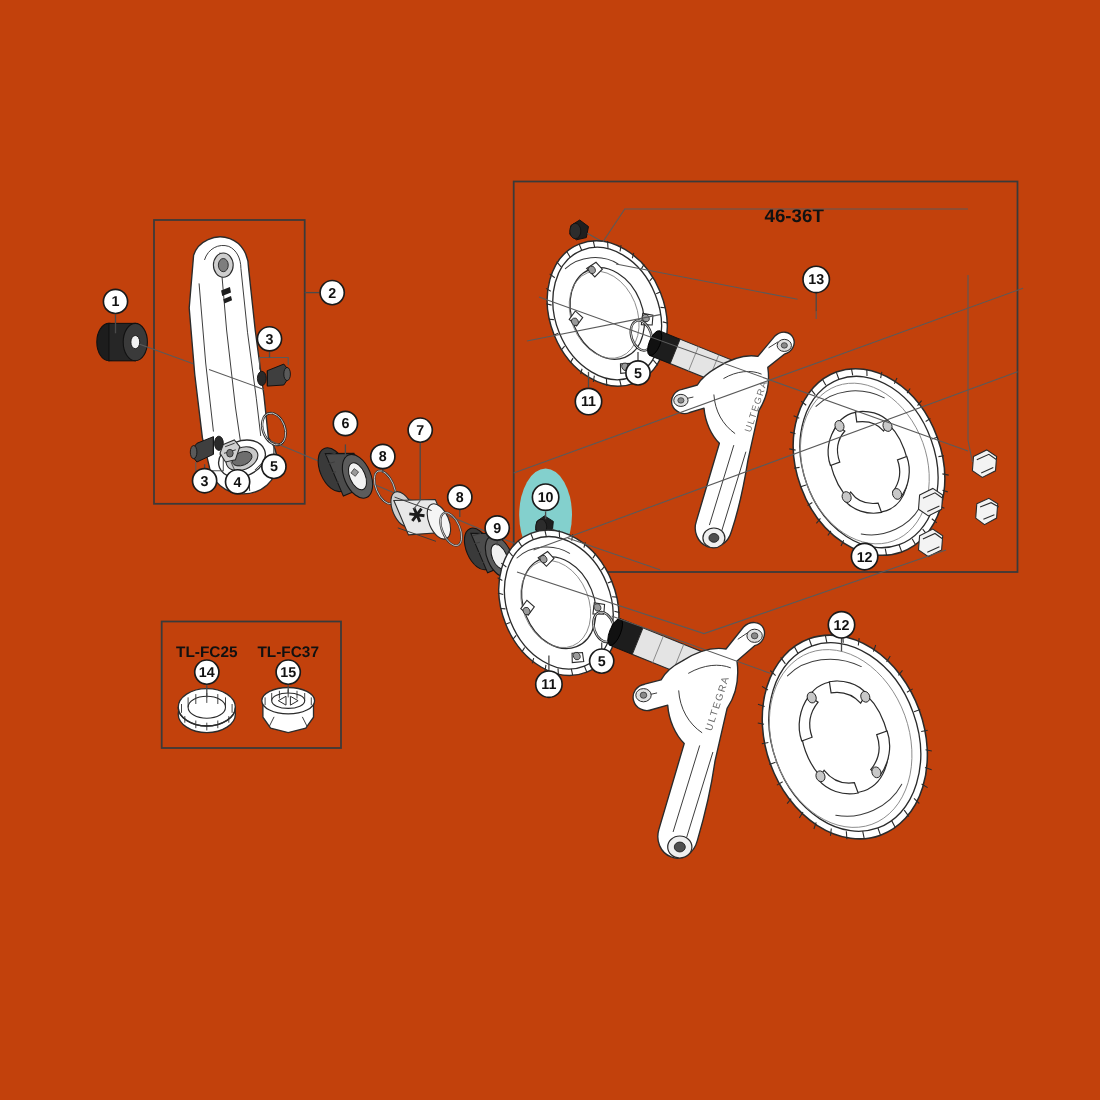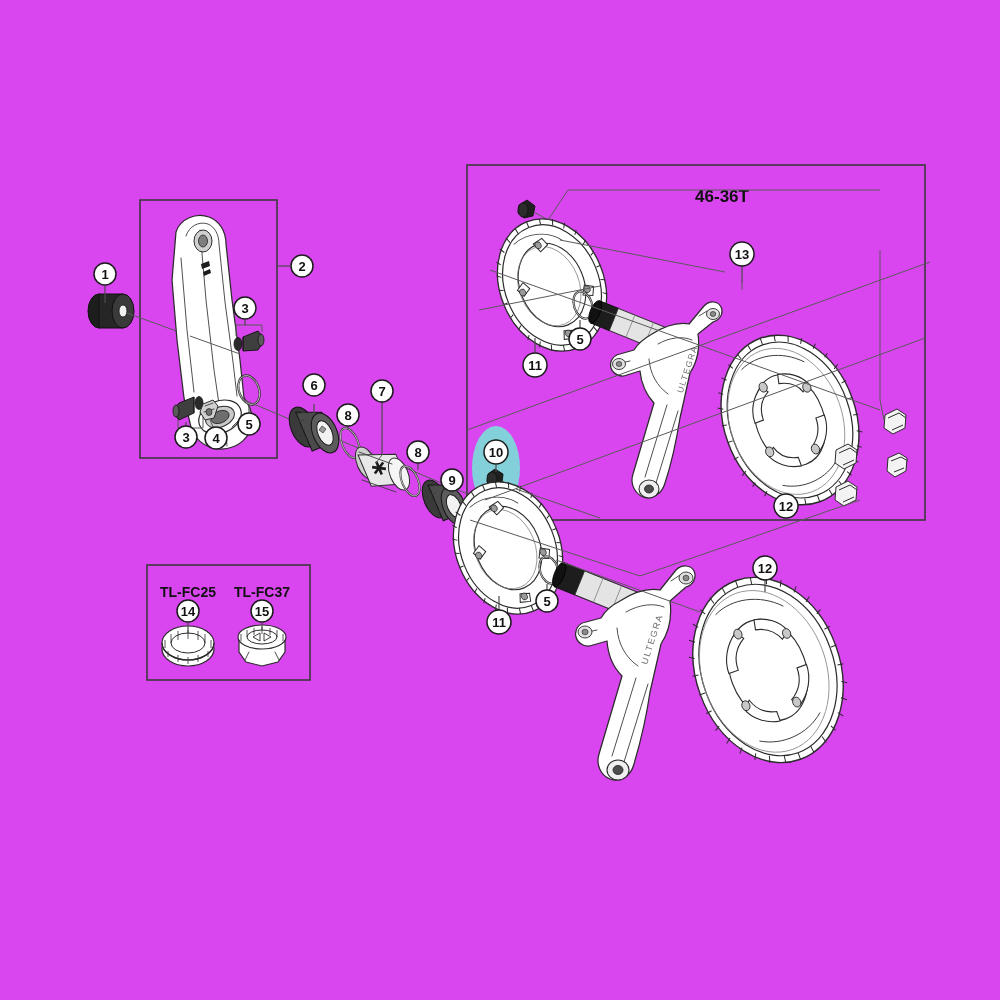--- a/index.html
+++ b/index.html
@@ -1,19 +1,19 @@
 <!DOCTYPE html>
 <html><head>
 <meta charset="utf-8">
 <title>Exploded Parts Diagram</title>
 <style>
   html,body{margin:0;padding:0;background:#ffffff;}
   body{width:1000px;height:1000px;overflow:hidden;
        font-family:"Liberation Sans", sans-serif;}
-  #stage{position:relative;width:1000px;height:1000px;background:#d946ef;}
+  #stage{position:relative;width:1000px;height:1000px;background:#c2410c;}
   svg{display:block;}
   .panel-border{fill:none;stroke:#3a3a3a;stroke-width:1.6;}
   .lead{fill:none;stroke:#4a4a4a;stroke-width:1.2;}
   .thinlead{fill:none;stroke:#5a5a5a;stroke-width:1;}
   .callout-circle{fill:#ffffff;stroke:#1a1a1a;stroke-width:1.5;}
   .callout-text{font-family:"Liberation Sans", sans-serif;font-size:13px;
        font-weight:600;fill:#111;text-anchor:middle;dominant-baseline:central;}
   .title-text{font-family:"Liberation Sans", sans-serif;font-size:17px;
        font-weight:bold;fill:#111;text-anchor:middle;}
   .tool-text{font-family:"Liberation Sans", sans-serif;font-size:14px;

